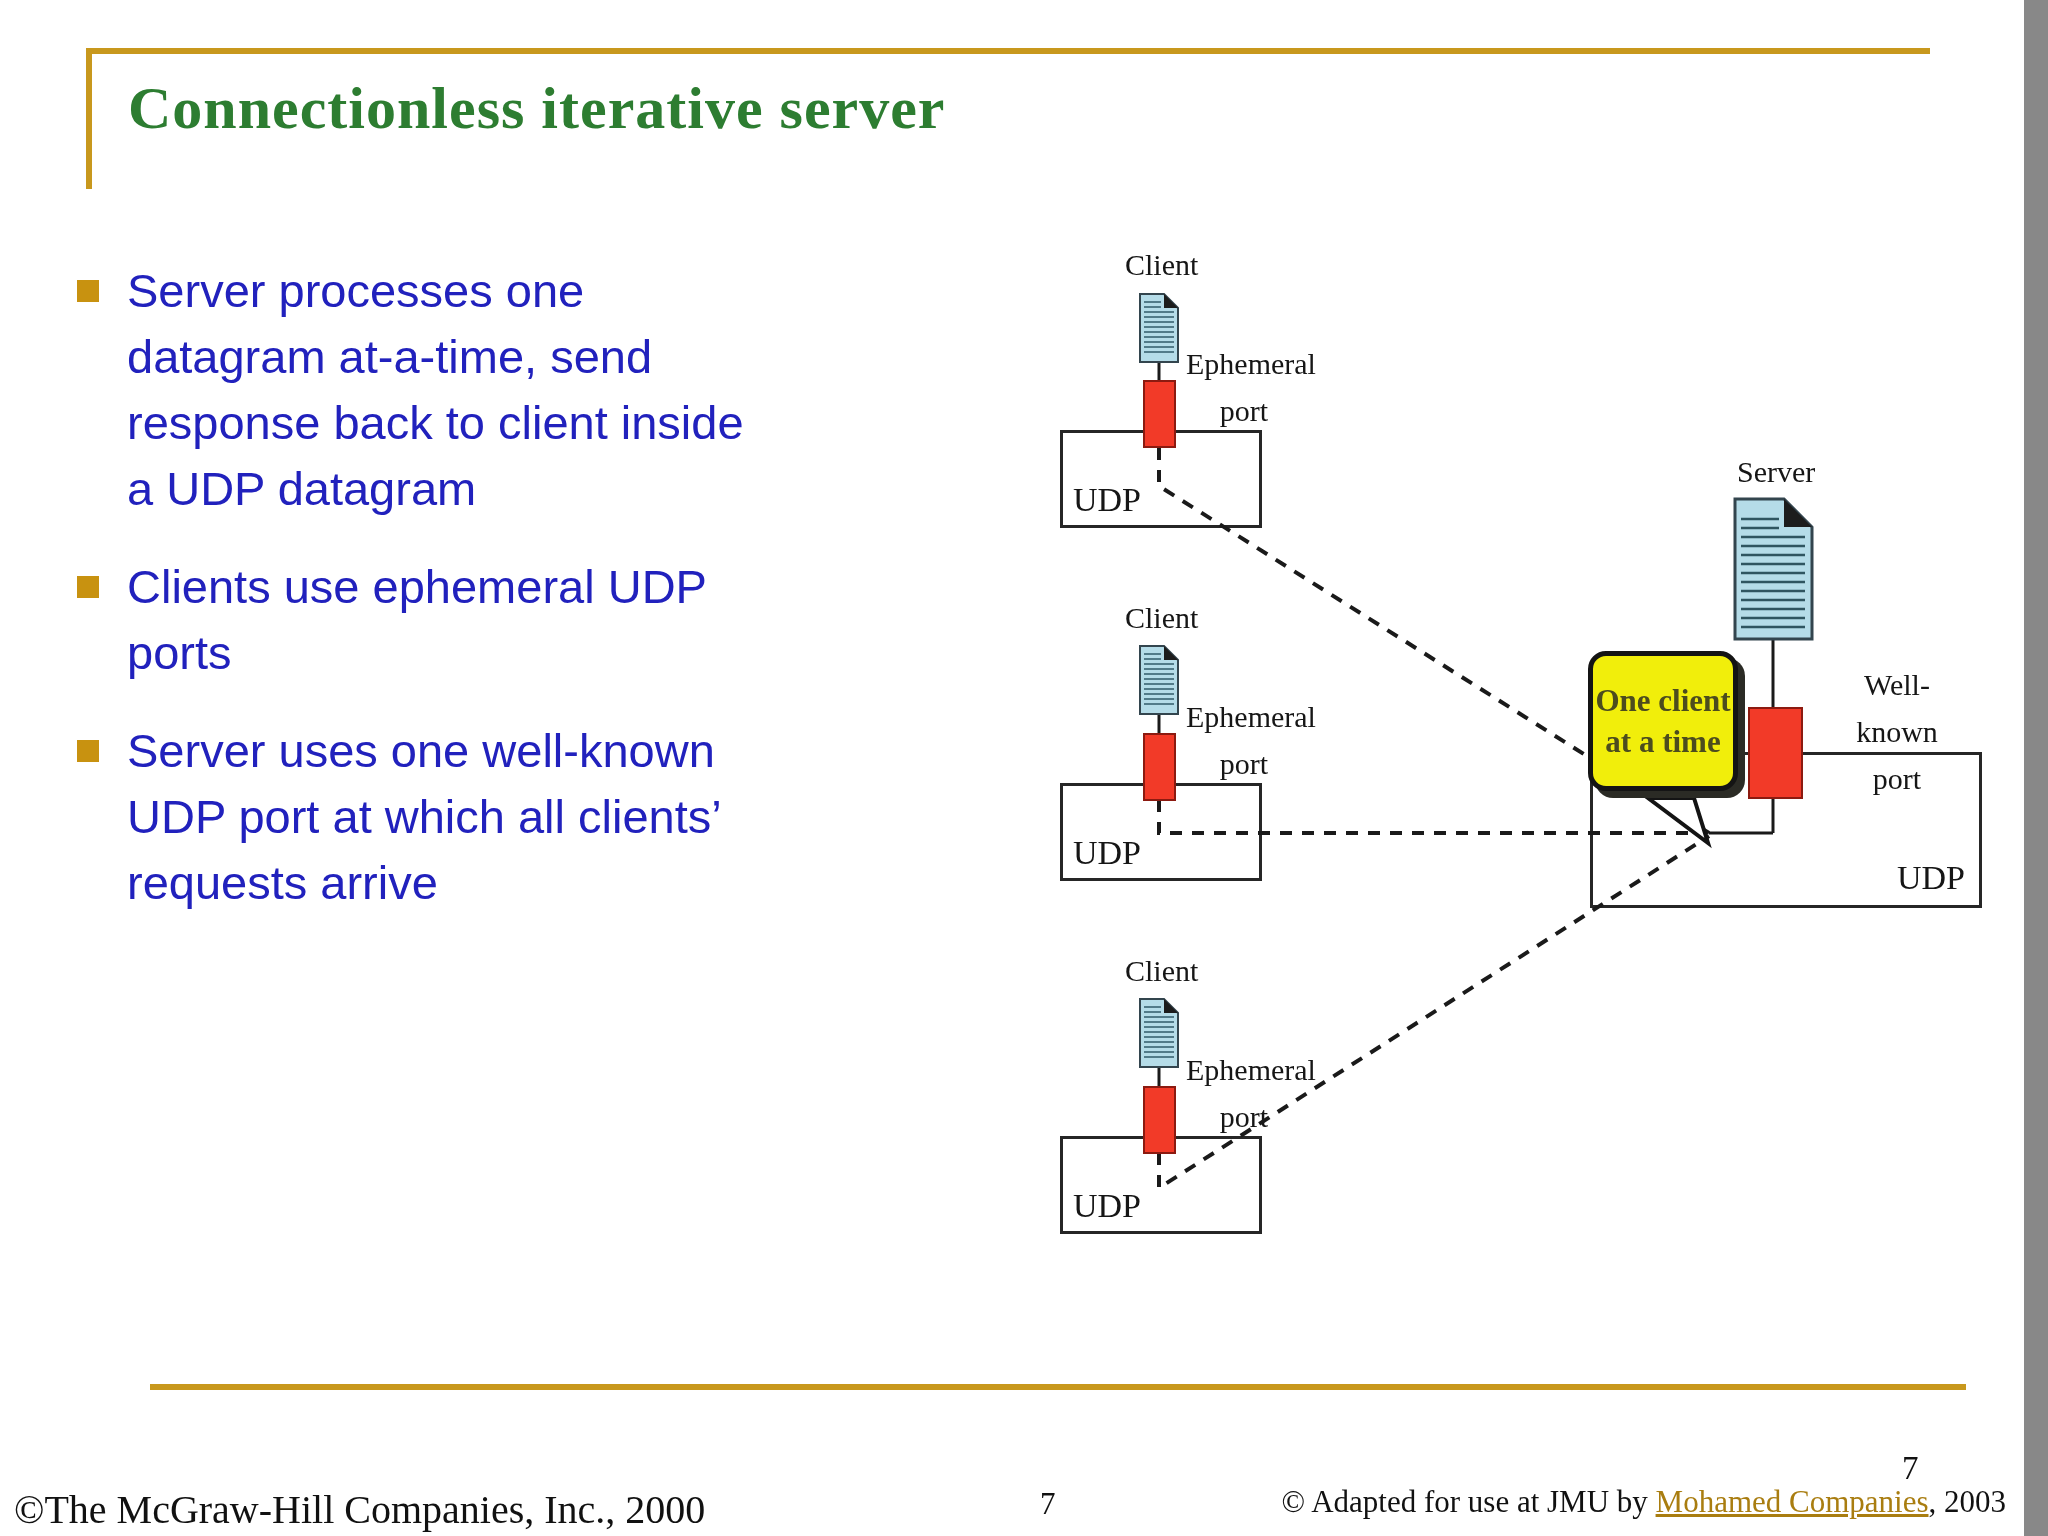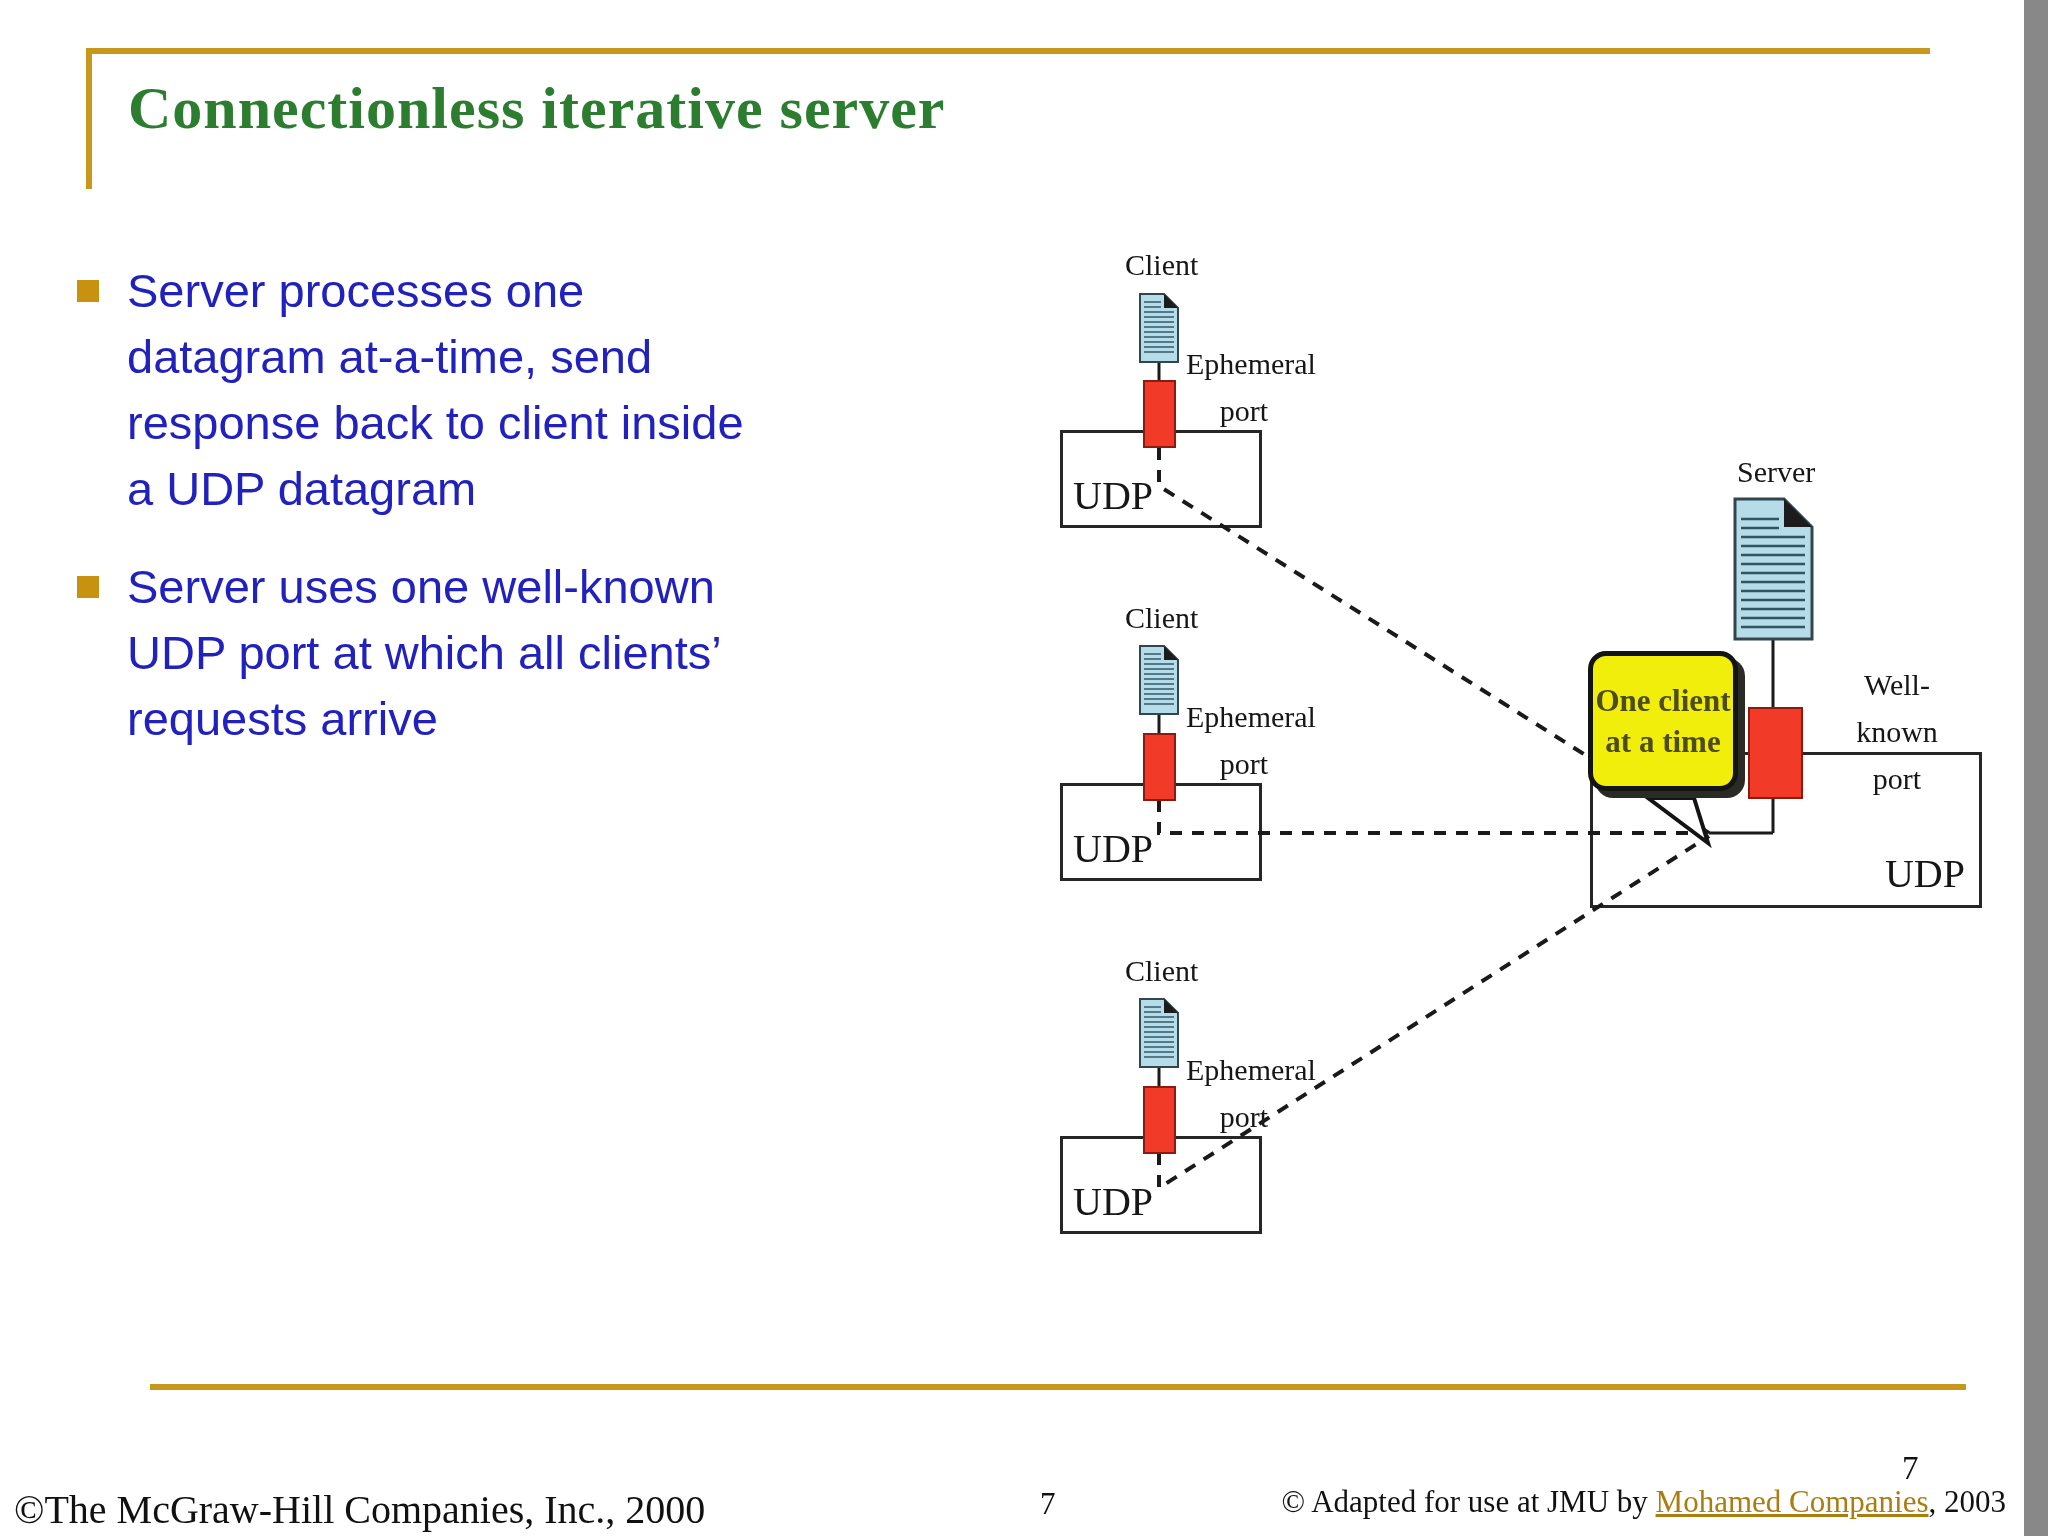--- a/index.html
+++ b/index.html
@@ -24,21 +24,21 @@
     font-family:"Liberation Sans", sans-serif;
     font-size:47px; line-height:66px; color:#2121bd;
     white-space:pre-line;
   }
   
   .diagram-label { position:absolute; font-size:30px; color:#161616; }
   .two-line { text-align:center; line-height:47px; }
   .doc-icon  { position:absolute; }
   .port-rect { position:absolute; background:#f23a28; border:2px solid #8c1a10; box-sizing:border-box; }
   .udp-box   { position:absolute; background:#ffffff; border:3px solid #262626; box-sizing:border-box; }
-  .udp-box-label { position:absolute; font-size:40px; color:#161616; }
+  .udp-box-label { position:absolute; font-size:34px; color:#161616; }
   .client-group, .server-group { position:absolute; }
   .connector-svg { position:absolute; left:0; top:0; pointer-events:none; }
   .bubble {
     position:absolute; left:8px; top:196px; width:150px; height:140px;
     background:#f1ee0b; border:5px solid #141414; border-radius:18px;
     box-shadow:7px 7px 0 #2b2b25; box-sizing:border-box;
     display:flex; align-items:center; justify-content:center;
     font-size:31px; font-weight:bold; color:#4c4c1e;
     text-align:center; line-height:41px; white-space:pre-line;
   }
@@ -59,20 +59,25 @@
   <div class="rule-left"></div>
   <div class="slide-title">Connectionless iterative server</div>
 
   <div class="bullets">
     <div class="bullet-item">
       <span class="bullet-square"></span>
       <span class="bullet-text">Server processes one
 datagram at-a-time, send
 response back to client inside
 a UDP datagram</span>
+    </div>
+    <div class="bullet-item">
+      <span class="bullet-square"></span>
+      <span class="bullet-text">Clients use ephemeral UDP
+ports</span>
     </div>
     <div class="bullet-item">
       <span class="bullet-square"></span>
       <span class="bullet-text">Server uses one well-known
 UDP port at which all clients’
 requests arrive</span>
     </div>
   </div>
 
   <div class="client-group" style="left:1040px; top:248px; width:280px; height:290px;">

